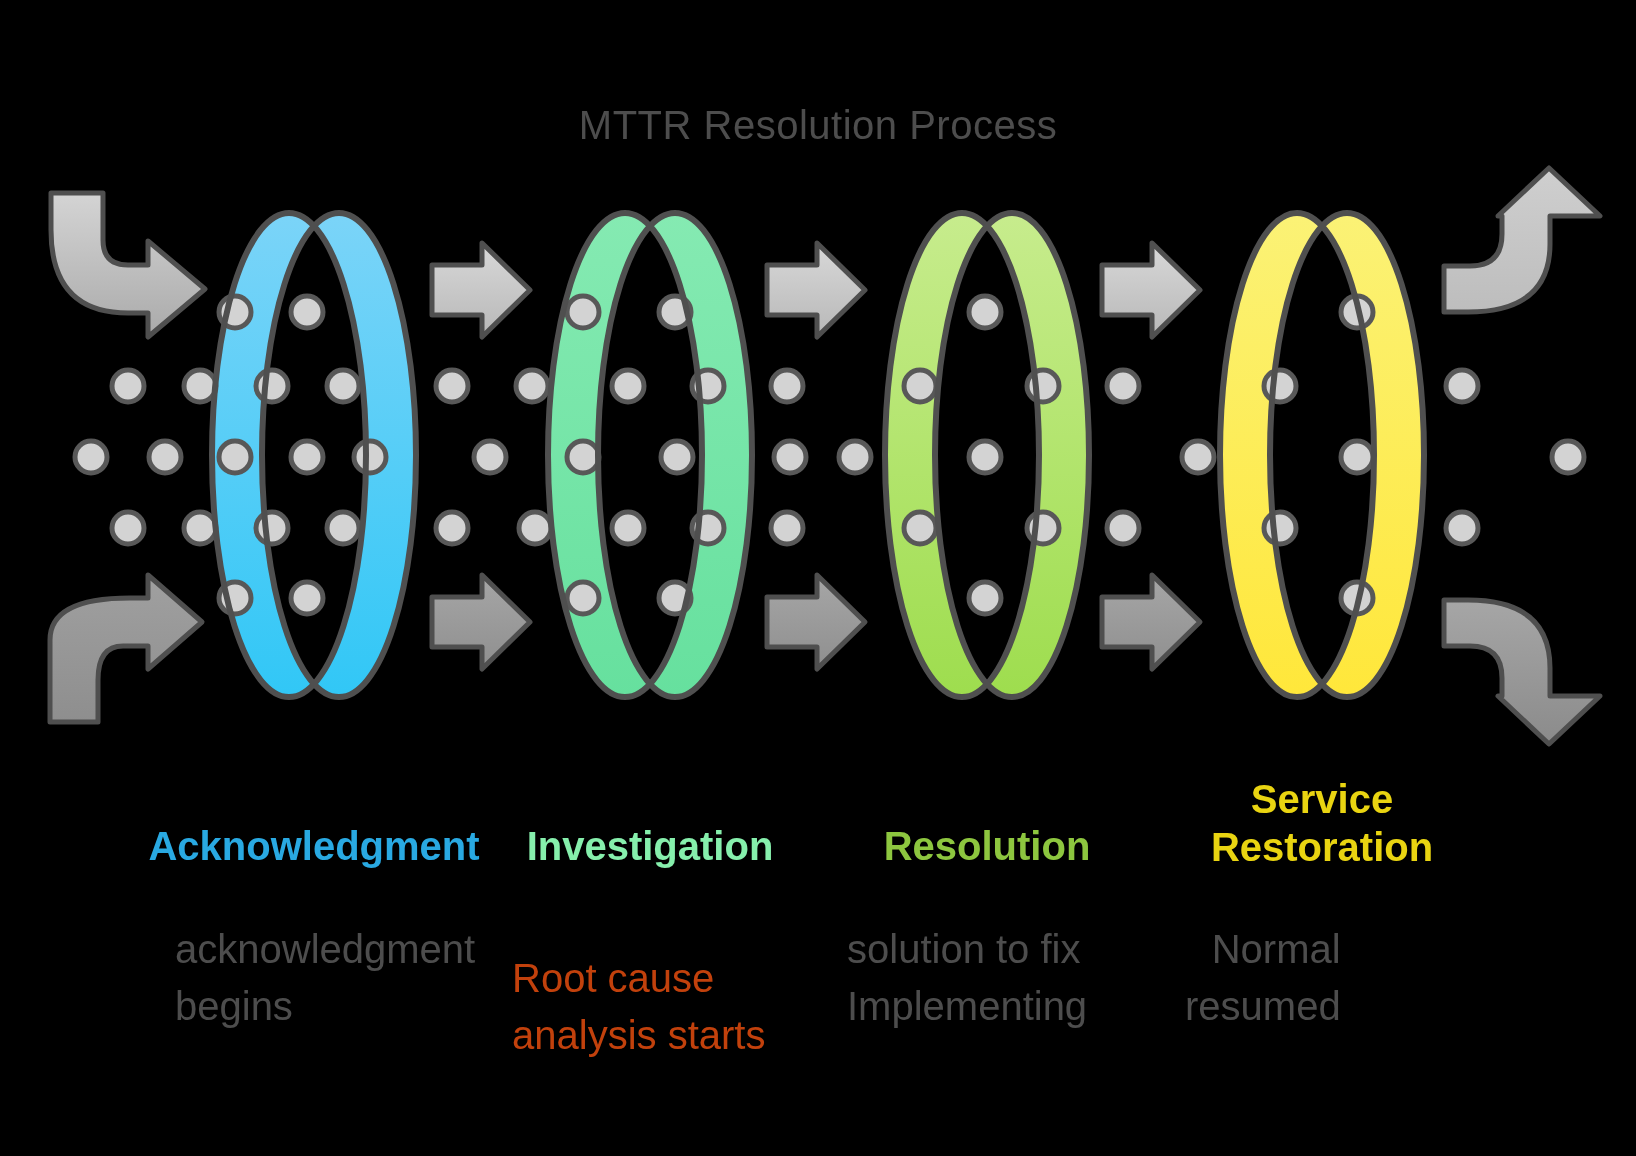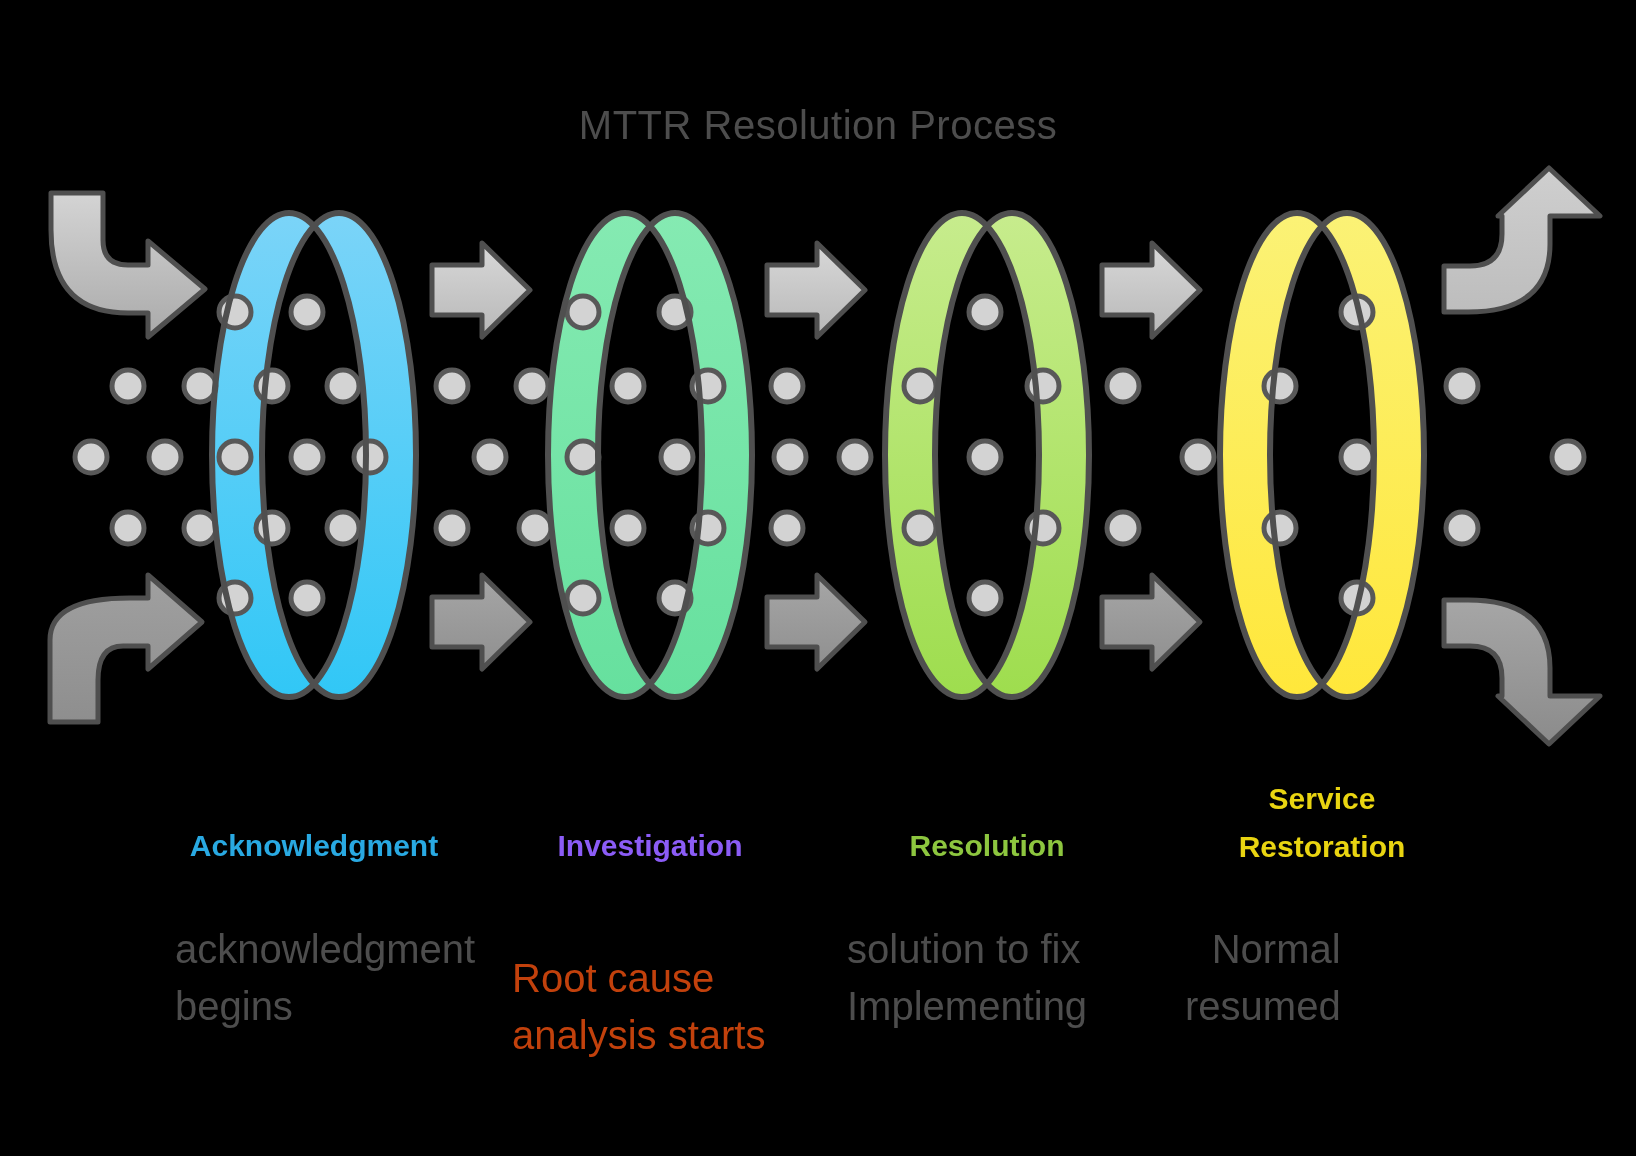--- a/index.html
+++ b/index.html
@@ -14,21 +14,21 @@
   .overlay-text{position:absolute;white-space:pre;}
   #title{
     left:0;top:103px;width:1636px;
     text-align:center;
     font-size:40px;font-weight:500;letter-spacing:0.5px;
   }
   .stage-label{
     position:absolute;
     width:420px;
     text-align:center;
-    font-size:30px;font-weight:700;
+    font-size:40px;font-weight:700;
     line-height:48px;
   }
   .stage-desc{
     position:absolute;
     font-size:40px;font-weight:400;
     line-height:57px;
   }
 </style>
 </head>
 <body>
@@ -204,21 +204,21 @@
   <div id="title" class="overlay-text" style="color: rgb(77, 77, 77);">MTTR Resolution Process</div>
 
   <div id="labels-root">
       <div class="stage-label" style="left: 104px; top: 822px; color: rgb(41, 169, 226);">
         <div>Acknowledgment</div>
       </div>
       <div class="stage-desc" style="left: 175px; top: 921px; color: rgb(77, 77, 77);">
         <div>acknowledgment</div>
         <div>begins</div>
       </div>
-      <div class="stage-label" style="left: 440px; top: 822px; color: #8b5cf6;">
+      <div class="stage-label" style="left: 440px; top: 822px; color: #86efac;">
         <div>Investigation</div>
       </div>
       <div class="stage-desc" style="left: 512px; top: 950px; color: #c2410c;">
         <div>Root cause</div>
         <div>analysis starts</div>
       </div>
       <div class="stage-label" style="left: 777px; top: 822px; color: rgb(141, 198, 63);">
         <div>Resolution</div>
       </div>
       <div class="stage-desc" style="left: 847px; top: 921px; color: rgb(77, 77, 77);">

